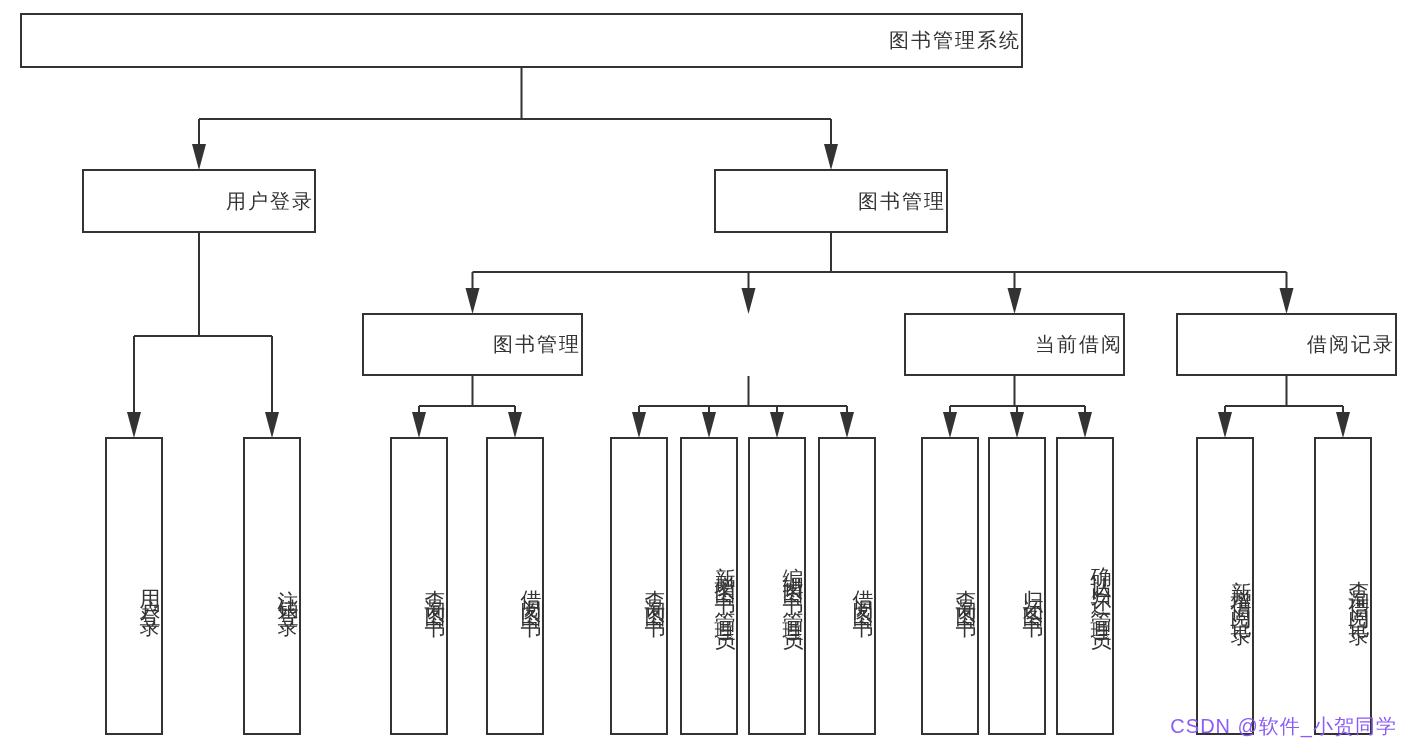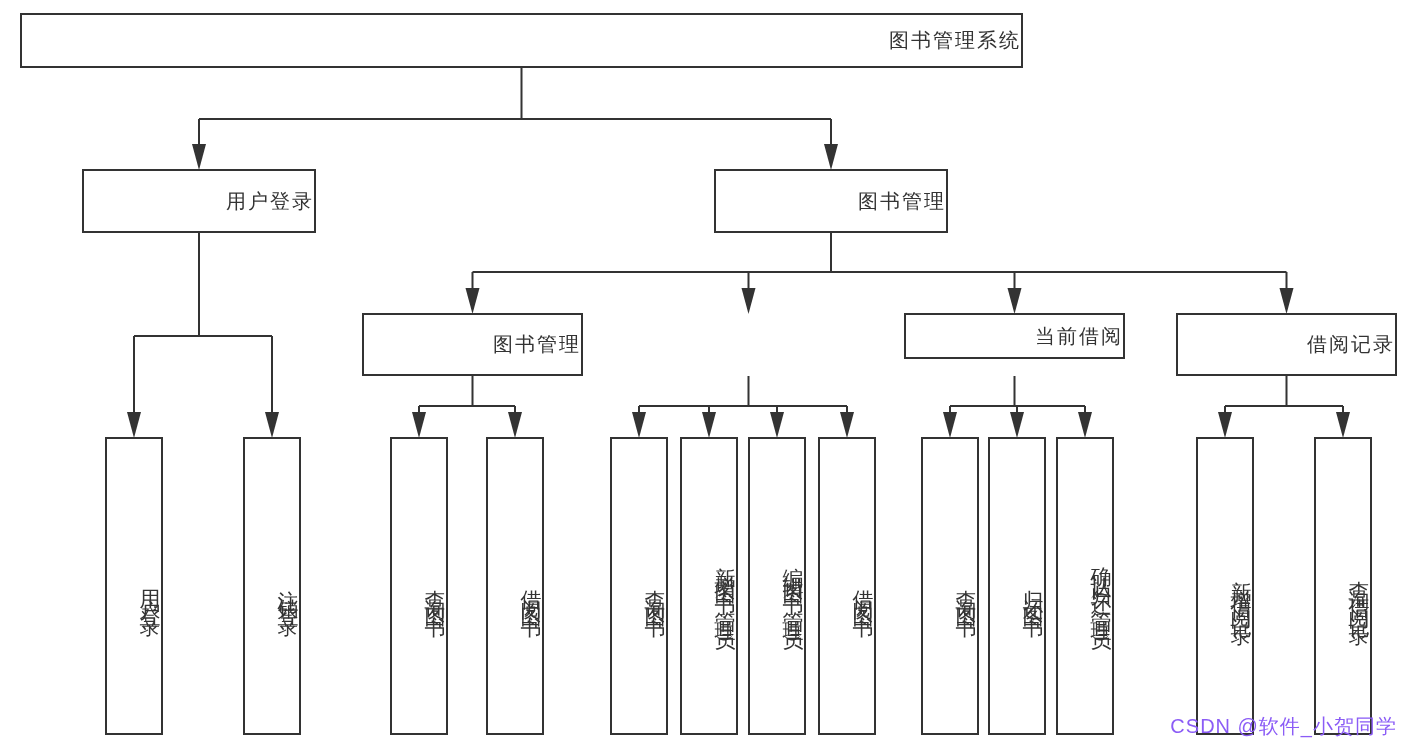--- a/index.html
+++ b/index.html
@@ -124,21 +124,21 @@
   <div class="box h" style="left:82px; top:169px; width:234px; height:64px">
     <span>用户登录</span>
   </div>
   <div class="box h" style="left:714px; top:169px; width:234px; height:64px">
     <span>图书管理</span>
   </div>
 
   <div class="box h" style="left:362px; top:313px; width:221px; height:63px">
     <span>图书管理</span>
   </div>
-  <div class="box h" style="left:904px; top:313px; width:221px; height:46px">
+  <div class="box h" style="left:904px; top:313px; width:221px; height:63px">
     <span>当前借阅</span>
   </div>
   <div class="box h" style="left:1176px; top:313px; width:221px; height:63px">
     <span>借阅记录</span>
   </div>
 
   <div class="box leaf" style="left:105px; top:437px; width:58px; height:298px">
     <span>用户登录</span>
   </div>
   <div class="box leaf" style="left:243px; top:437px; width:58px; height:298px">

